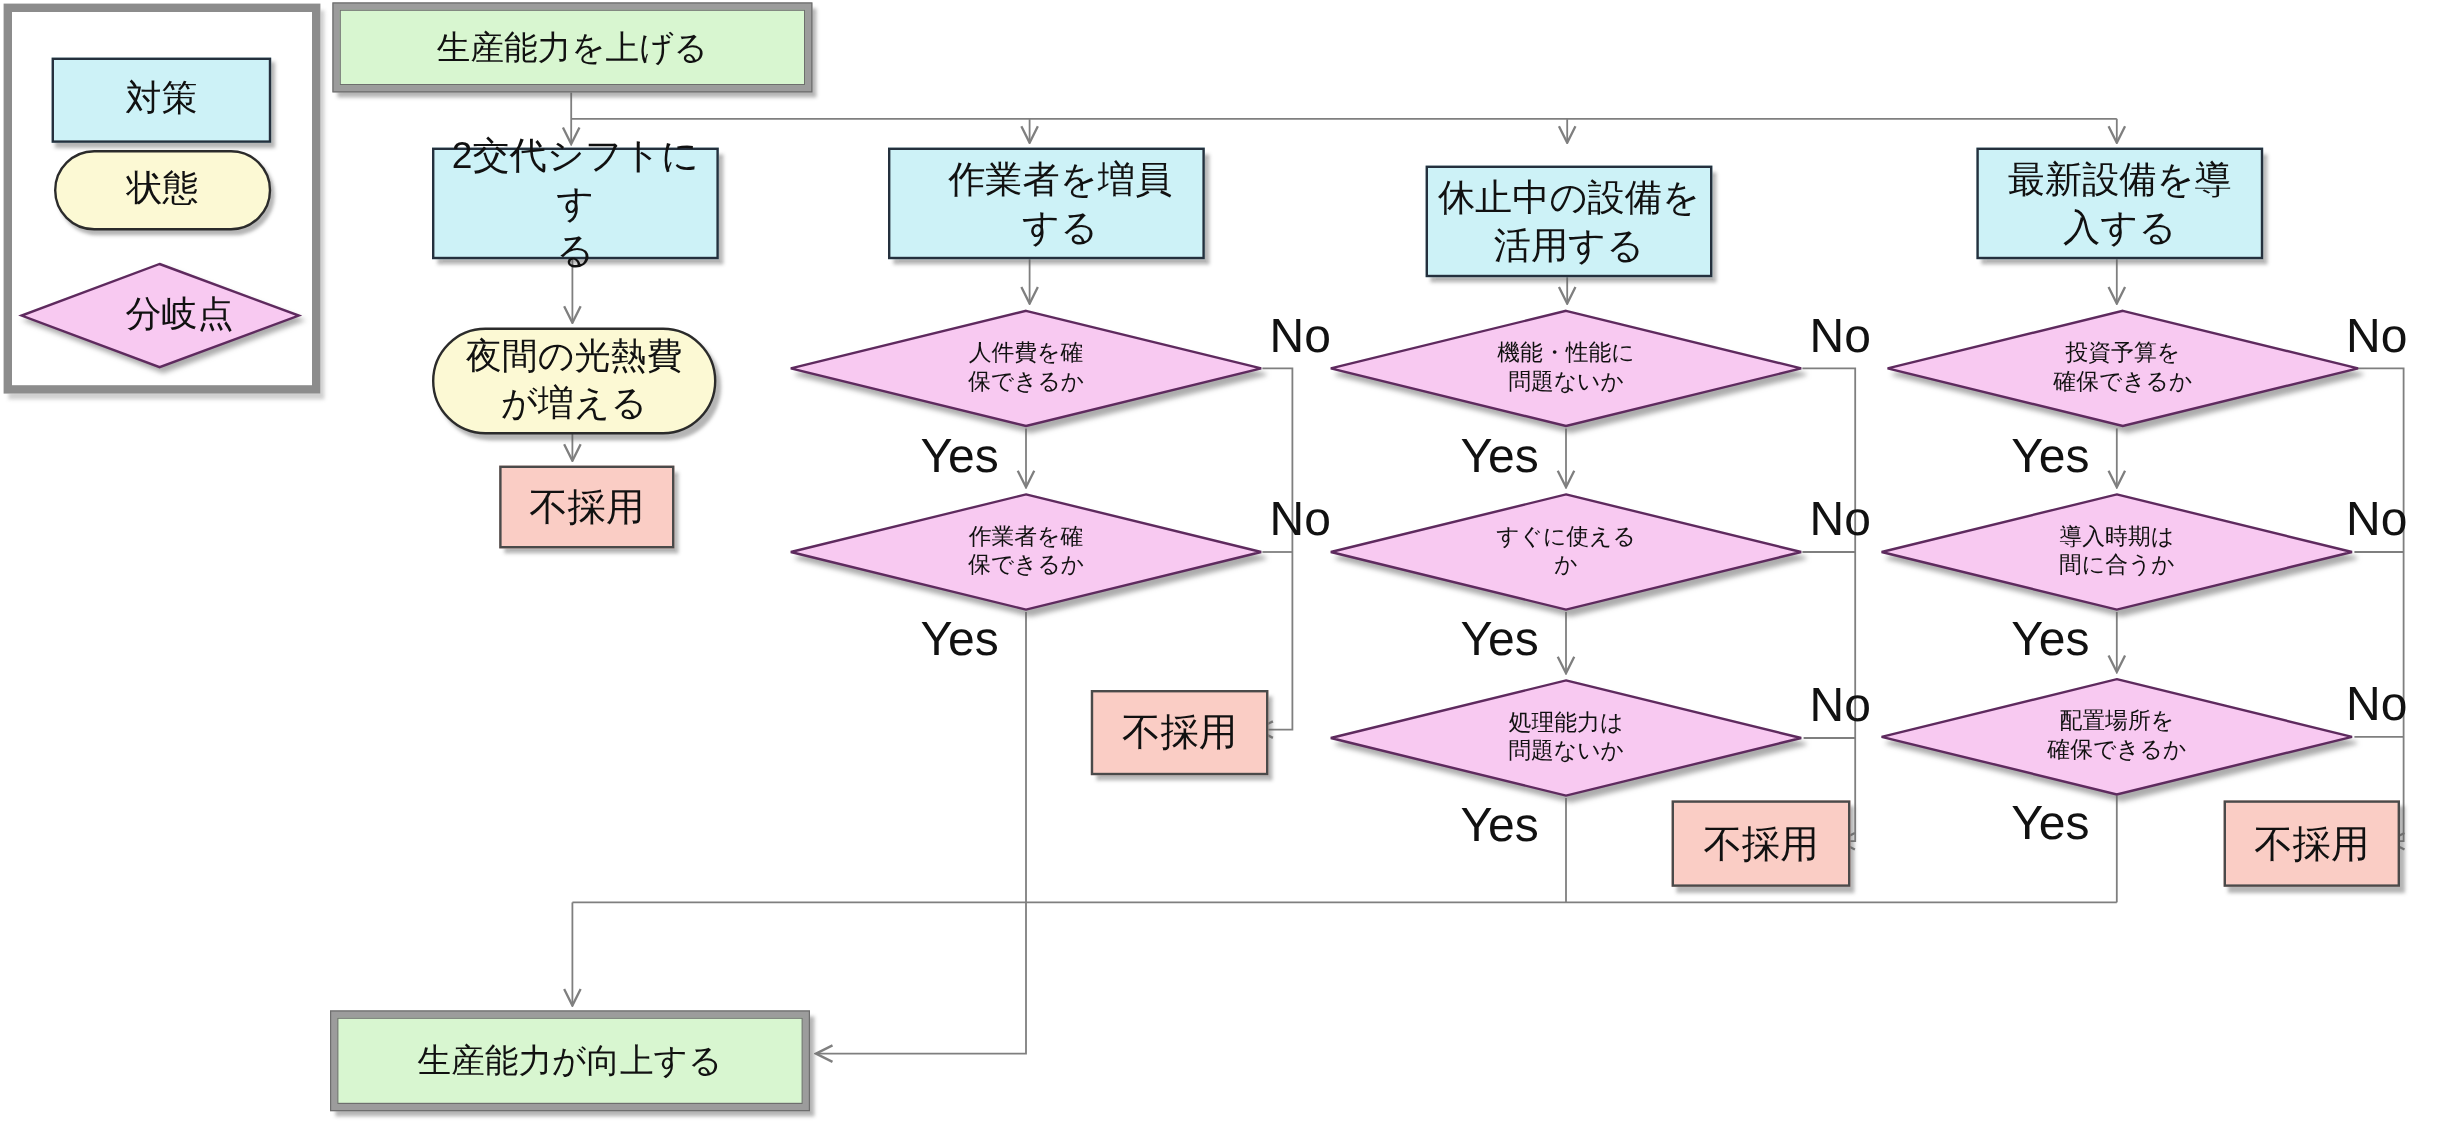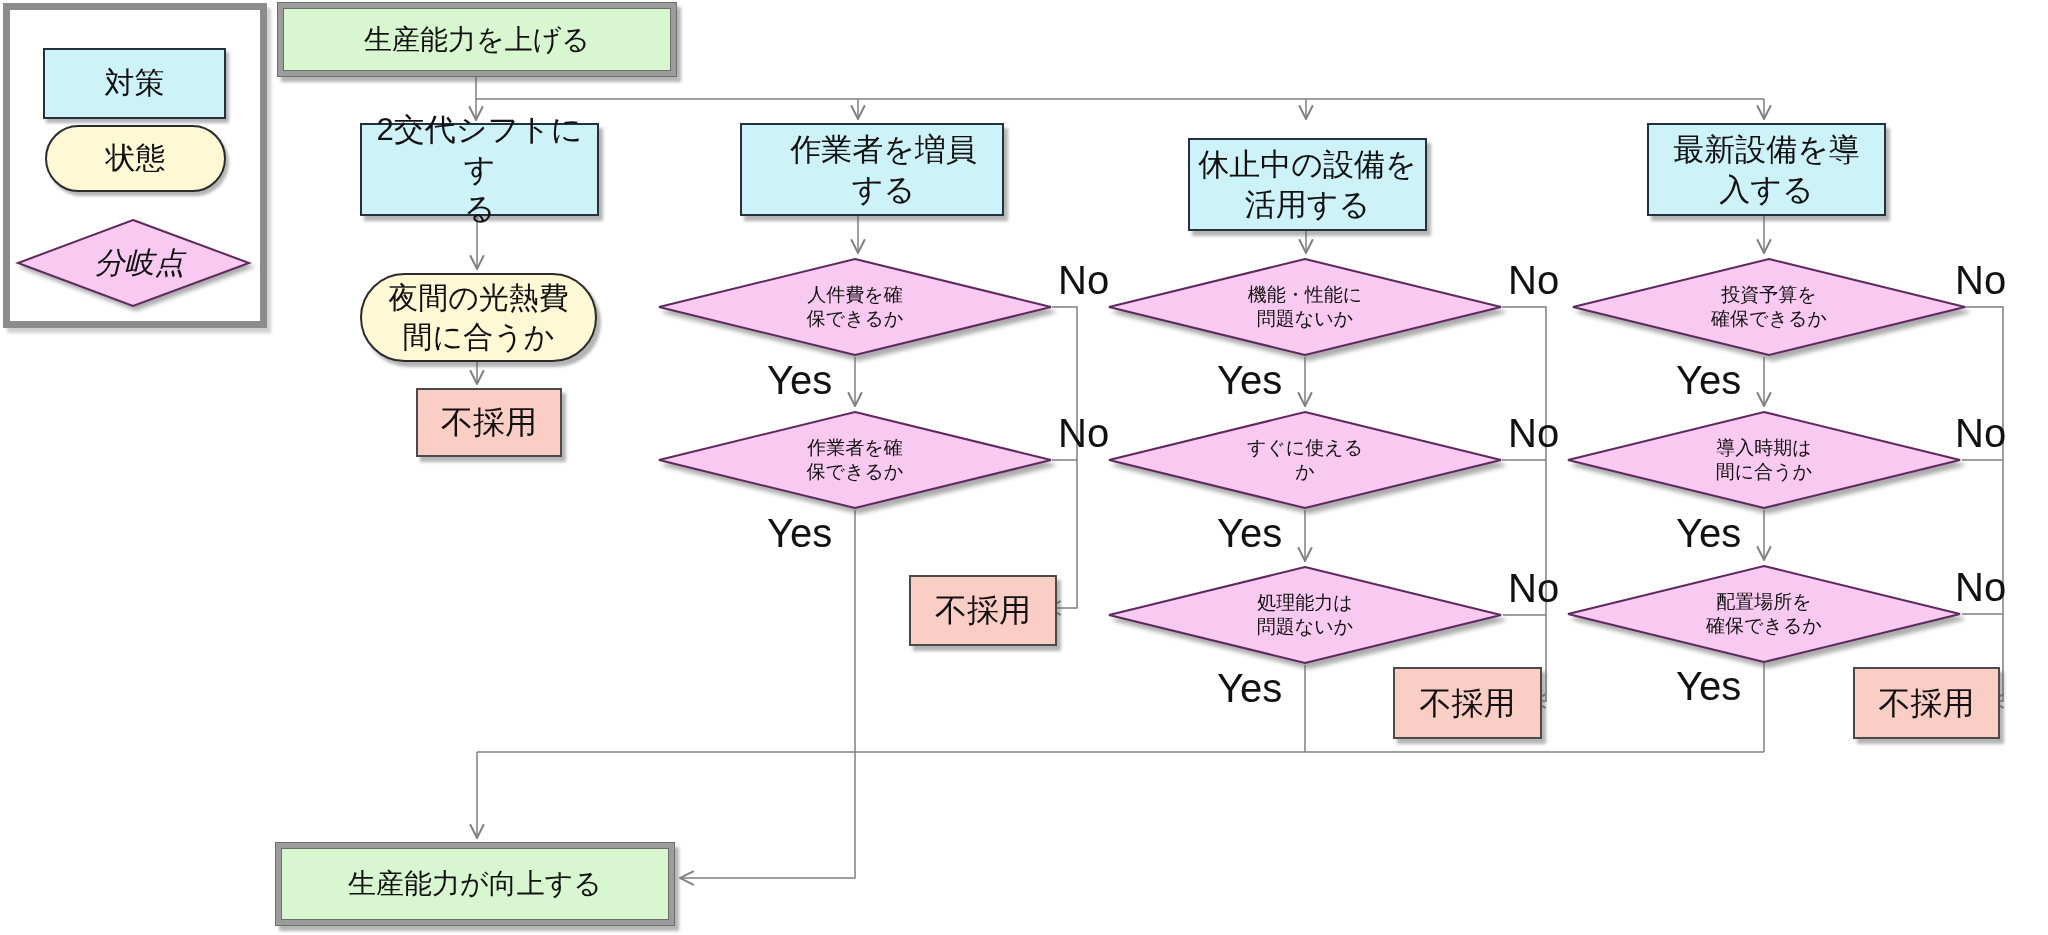--- a/index.html
+++ b/index.html
@@ -36,21 +36,21 @@
   
   .legend{left:3px;top:3px;width:264px;height:325px;border:7px solid #8c8c8c;background:#fff;
           box-sizing:border-box;box-shadow:4px 5px 3px rgba(120,120,120,.35);z-index:2;}
   .legend .item-rect{position:absolute;left:33px;top:18px;width:179px;height:67px;background:#cdf2f7;
           border:2px solid #24303d;box-shadow:3px 4px 3px rgba(90,90,90,.45);font-size:30px;margin-top:20px;}
   .legend .item-stadium{position:absolute;left:35px;top:115px;width:177px;height:63px;background:#fcf9d4;
           border:2px solid #2b2b2b;border-radius:34px;box-shadow:3px 4px 3px rgba(90,90,90,.45);font-size:30px;}
   .legend .item-diamond{position:absolute;left:5px;top:208px;width:237px;height:90px;font-size:30px;}
   .legend .item-diamond svg{position:absolute;left:0;top:0;overflow:visible;
           filter:drop-shadow(3px 4px 2px rgba(90,90,90,.5));}
-  .legend .item-diamond .node-text{position:absolute;left:6px;top:0;font-style:italic;}
+  .legend .item-diamond .node-text{position:absolute;left:16px;top:0;}
 </style>
 </head>
 <body>
 
 <svg id="wires" viewBox="0 0 2048 935" xmlns="http://www.w3.org/2000/svg">
   <defs>
     <marker id="arr" viewBox="0 0 12 12" refX="11" refY="6" markerWidth="11" markerHeight="11" orient="auto">
       <path d="M1,1 L11,6 L1,11" fill="none" stroke="#7f7f7f" stroke-width="1.4"></path>
     </marker>
   </defs>
@@ -125,21 +125,21 @@
   <div class="node-text">休止中の設備を
 活用する</div>
 </div>
 <div class="abs action" style="left:1647px;top:123px;width:235px;height:89px;">
   <div class="node-text">最新設備を導
 入する</div>
 </div>
 
 <div class="abs stadium" style="left:360px;top:273px;width:233px;height:85px;">
   <div class="node-text">夜間の光熱費
-間に合うか</div>
+が増える</div>
 </div>
 <div class="abs reject" style="left:405px;top:388px;width:142px;height:65px;">
   <div class="node-text">不採用</div>
 </div>
 
 <div class="abs diamond" style="left:657px;top:257px;width:396px;height:100px;">
   <svg width="396" height="100">
       <polygon points="198,2 394,50 198,98 2,50" fill="#f8c9f1" stroke="#5e2a5e" stroke-width="2"></polygon>
     </svg>
   <div class="node-text">人件費を確

